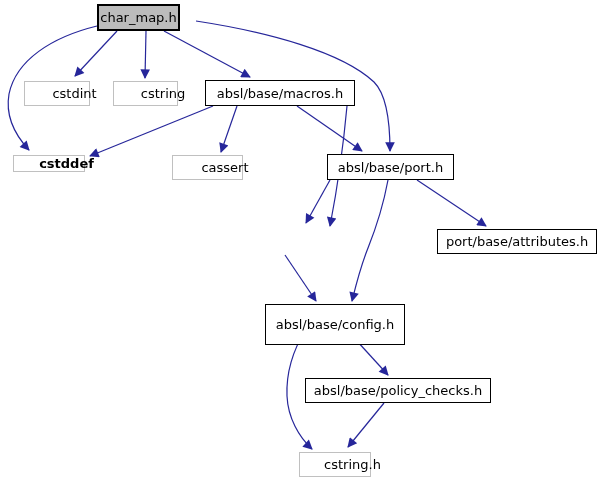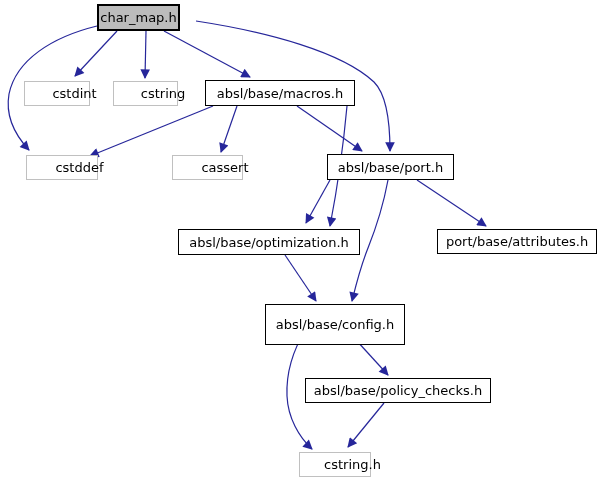--- a/index.html
+++ b/index.html
@@ -61,27 +61,26 @@
   </svg>
 
   <div class="node root" style="left:97px; top:4px; width:83px; height:27px;">char_map.h</div>
 
   <div class="node external" style="left:24px; top:81px; width:66px; height:25px;">cstdint</div>
 
   <div class="node external" style="left:113px; top:81px; width:65px; height:25px;">cstring</div>
 
   <div class="node" style="left:205px; top:80px; width:150px; height:26px;">absl/base/macros.h</div>
 
-  <div class="node external" style="left:26px; top:155px; width:72px; height:25px;">cstddef</div>
+  <div class="node external" style="left:13px; top:155px; width:72px; height:17px;font-weight:bold;">cstddef</div>
 
   <div class="node external" style="left:172px; top:155px; width:71px; height:25px;text-align:center;">cassert</div>
 
   <div class="node" style="left:327px; top:154px; width:127px; height:26px;">absl/base/port.h</div>
 
-  <div class="node" style="left:178px; top:229px; width:182px; height:26px;">absl/base/optimization.h</div>
 
   <div class="node" style="left:437px; top:229px; width:160px; height:25px;">port/base/attributes.h</div>
 
   <div class="node" style="left:265px; top:304px; width:140px; height:41px;">absl/base/config.h</div>
 
   <div class="node" style="left:305px; top:378px; width:186px; height:25px;">absl/base/policy_checks.h</div>
 
   <div class="node external" style="left:299px; top:452px; width:72px; height:25px;">cstring.h</div>
 
 </div>

